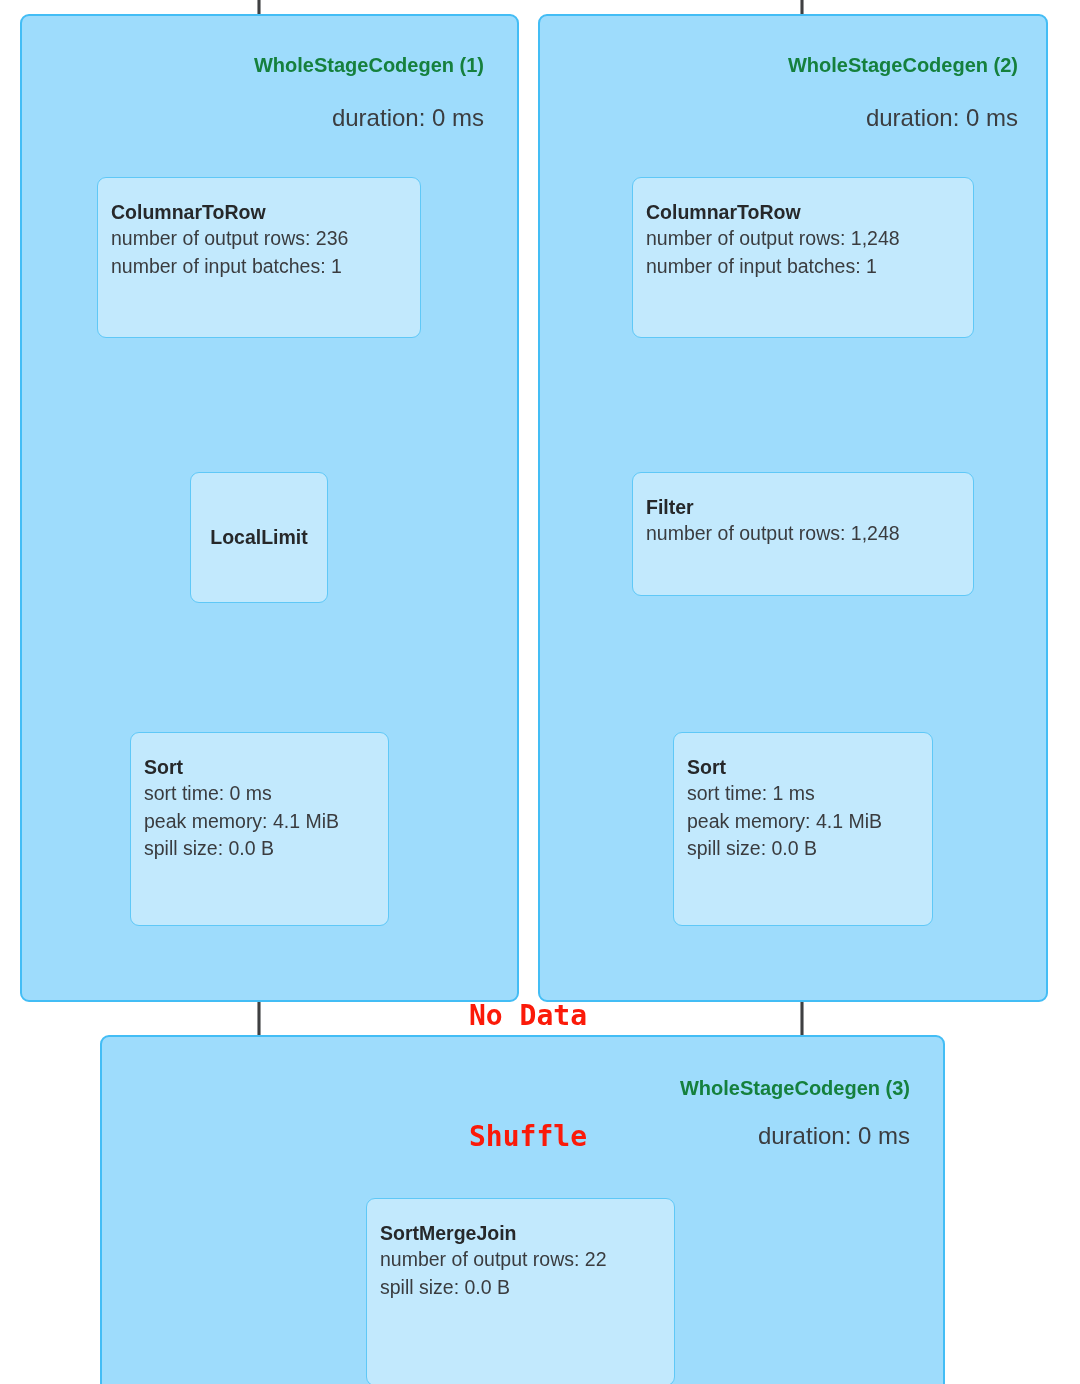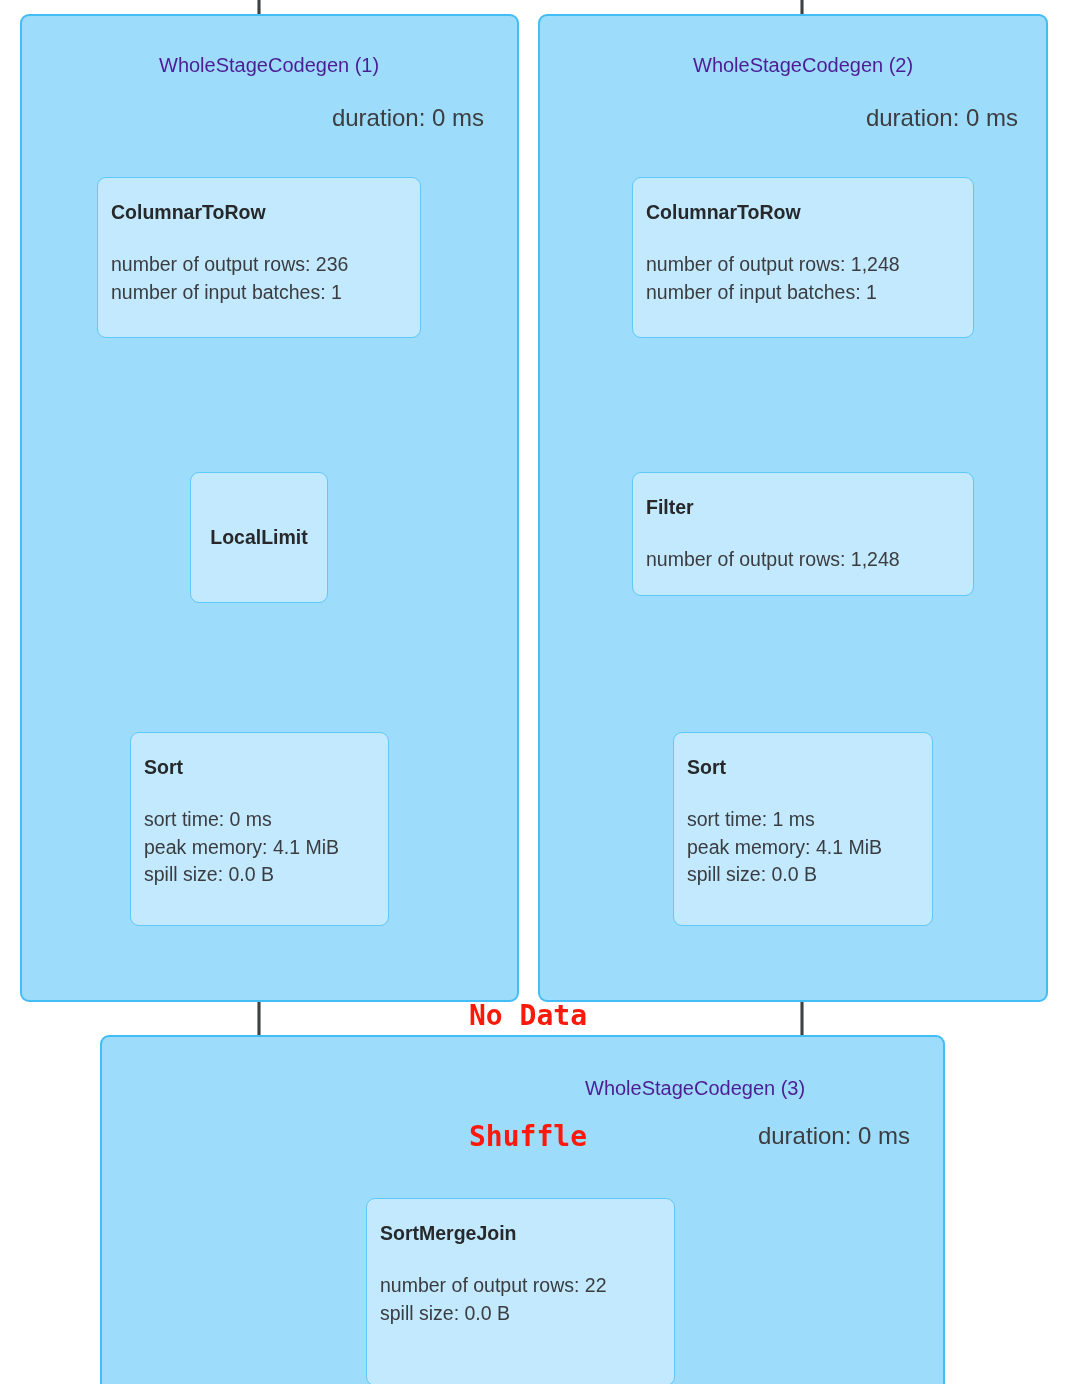--- a/index.html
+++ b/index.html
@@ -27,22 +27,23 @@
   .stage {
     position: absolute;
     background: #9edcfc;
     border: 2px solid #43bdf5;
     border-radius: 9px;
     box-sizing: border-box;
   }
   .stage-title {
     position: absolute;
     font-size: 20px;
-    font-weight: normal;
-    color: #4c1d95;
+    font-weight: bold;
+    color: #15803d;
+    text-align: right;
     white-space: nowrap;
   }
   .stage-duration {
     position: absolute;
     font-size: 24px;
     font-weight: normal;
     color: #3b3d40;
     text-align: right;
     white-space: nowrap;
   }
@@ -57,21 +58,20 @@
     padding: 22px 13px 10px 13px;
   }
   .node-title {
     font-size: 19.5px;
     font-weight: bold;
     color: #26282a;
     line-height: 1.28;
     white-space: nowrap;
   }
   .node-metrics {
-    margin-top: 26px;
   }
   .node-metric {
     font-size: 19.5px;
     font-weight: normal;
     color: #3a3c3f;
     line-height: 1.42;
     white-space: nowrap;
   }
   .node.centered {
     display: flex;

